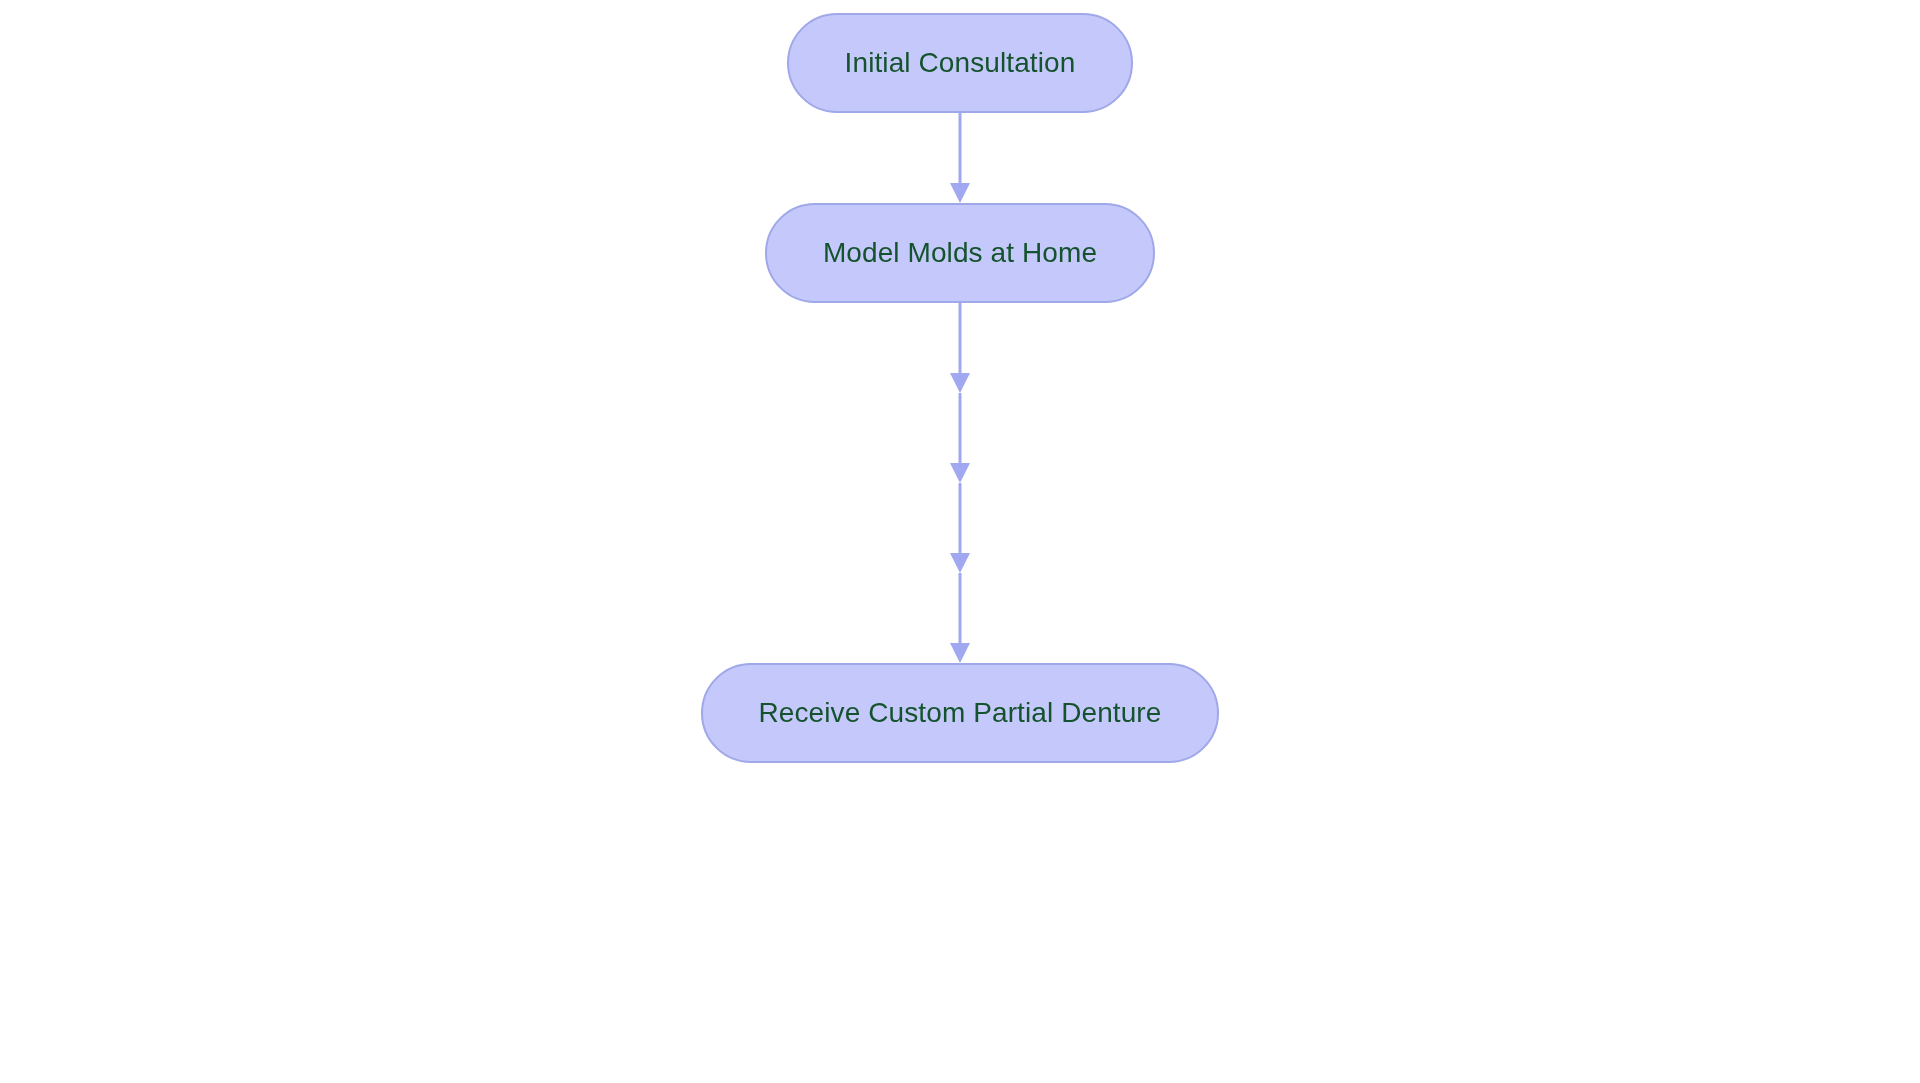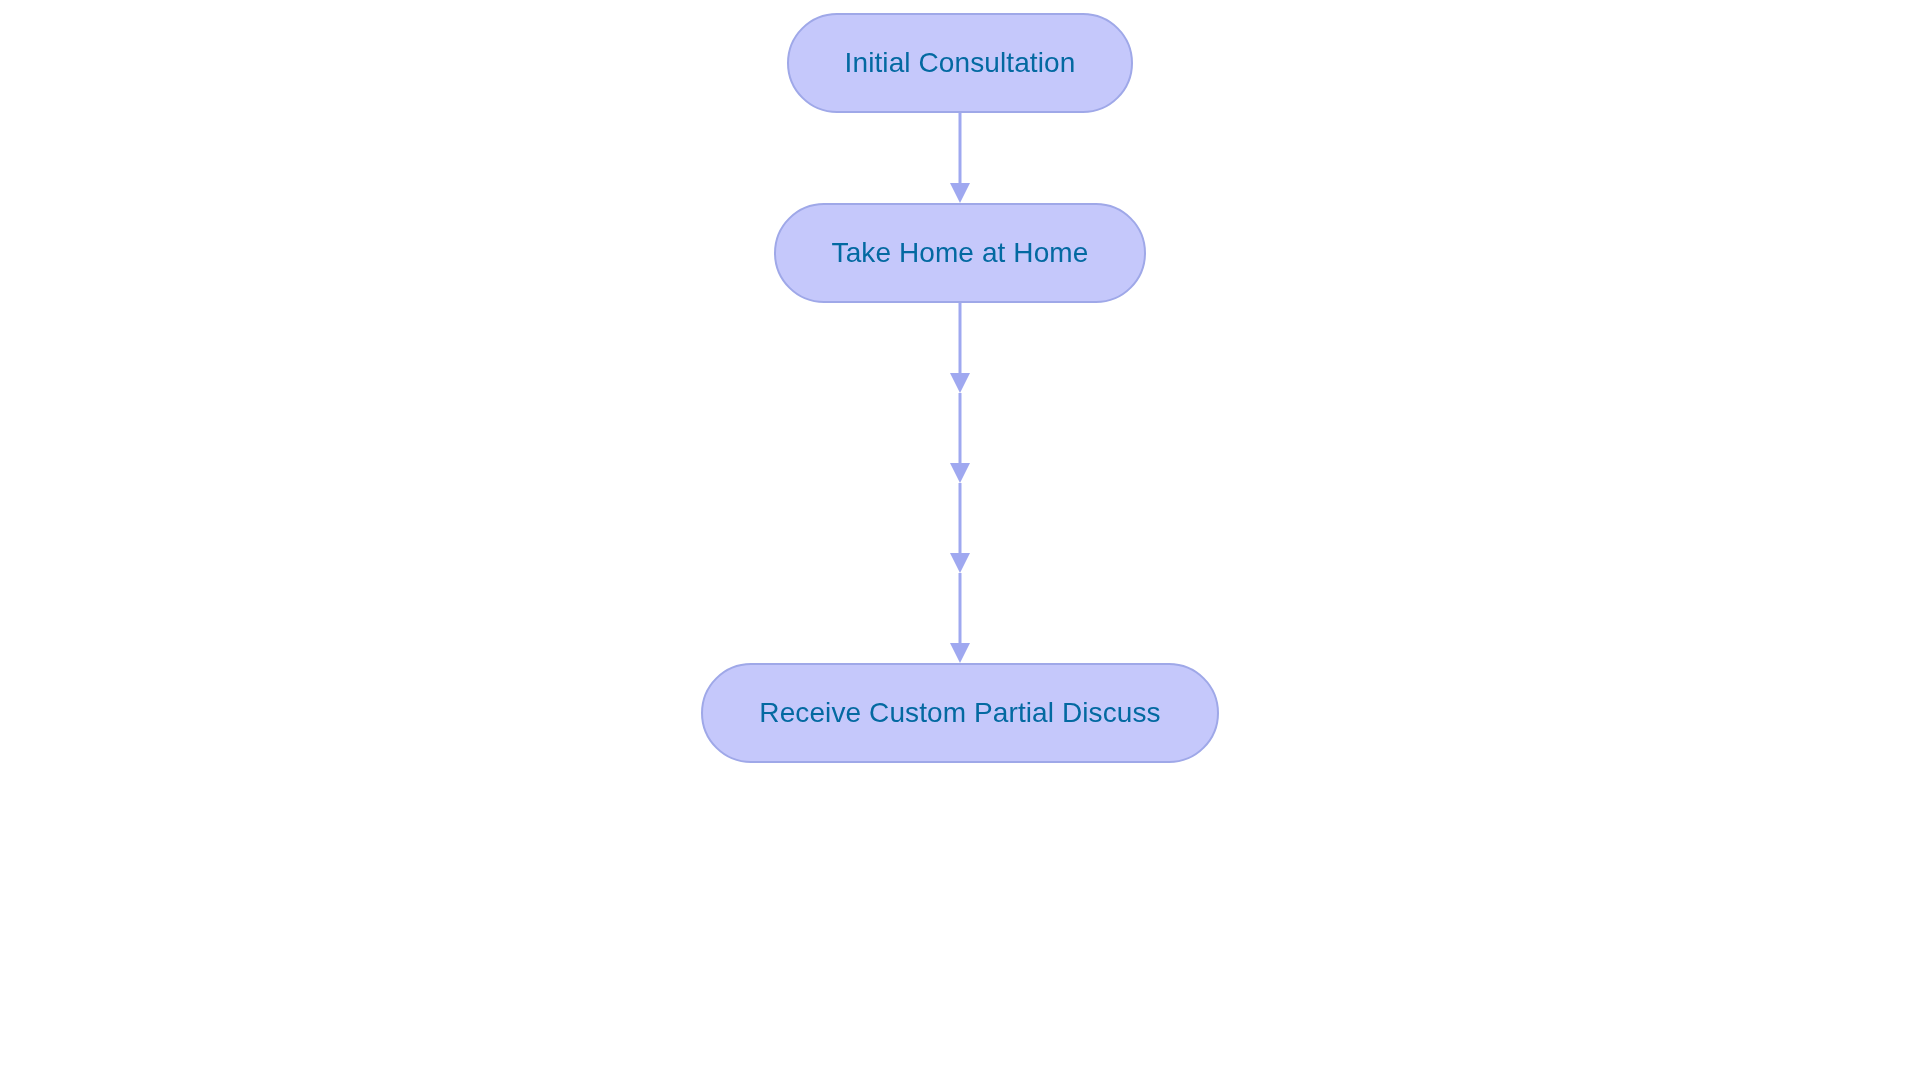--- a/index.html
+++ b/index.html
@@ -47,21 +47,21 @@
     border-radius: 52px;
     padding: 0 56px;
     flex: 0 0 auto;
   }
 
   .flow-node-label {
     font-family: "Liberation Sans", sans-serif;
     font-size: 28px;
     font-weight: 400;
     line-height: 1;
-    color: #0369a1;
+    color: #14532d;
     white-space: nowrap;
     letter-spacing: 0.1px;
     user-select: none;
   }
 
   
   .flow-connector {
     width: 26px;
     height: 90px;
     flex: 0 0 auto;
@@ -95,21 +95,21 @@
     <div class="flow-node">
       <span class="flow-node-label">Initial Consultation</span>
     </div>
 
     <svg class="flow-connector" viewBox="0 0 26 90" preserveAspectRatio="none">
       <line class="connector-line" x1="13" y1="0" x2="13" y2="72"></line>
       <polygon class="connector-head" points="13,90 3,70 23,70"></polygon>
     </svg>
 
     <div class="flow-node">
-      <span class="flow-node-label">Take Home at Home</span>
+      <span class="flow-node-label">Model Molds at Home</span>
     </div>
 
     <svg class="flow-connector" viewBox="0 0 26 90" preserveAspectRatio="none">
       <line class="connector-line" x1="13" y1="0" x2="13" y2="72"></line>
       <polygon class="connector-head" points="13,90 3,70 23,70"></polygon>
     </svg>
 
 
     <svg class="flow-connector" viewBox="0 0 26 90" preserveAspectRatio="none">
       <line class="connector-line" x1="13" y1="0" x2="13" y2="72"></line>
@@ -122,17 +122,17 @@
       <polygon class="connector-head" points="13,90 3,70 23,70"></polygon>
     </svg>
 
 
     <svg class="flow-connector" viewBox="0 0 26 90" preserveAspectRatio="none">
       <line class="connector-line" x1="13" y1="0" x2="13" y2="72"></line>
       <polygon class="connector-head" points="13,90 3,70 23,70"></polygon>
     </svg>
 
     <div class="flow-node">
-      <span class="flow-node-label">Receive Custom Partial Discuss</span>
+      <span class="flow-node-label">Receive Custom Partial Denture</span>
     </div>
 
   </div>
 </div>
 
 </body></html>

